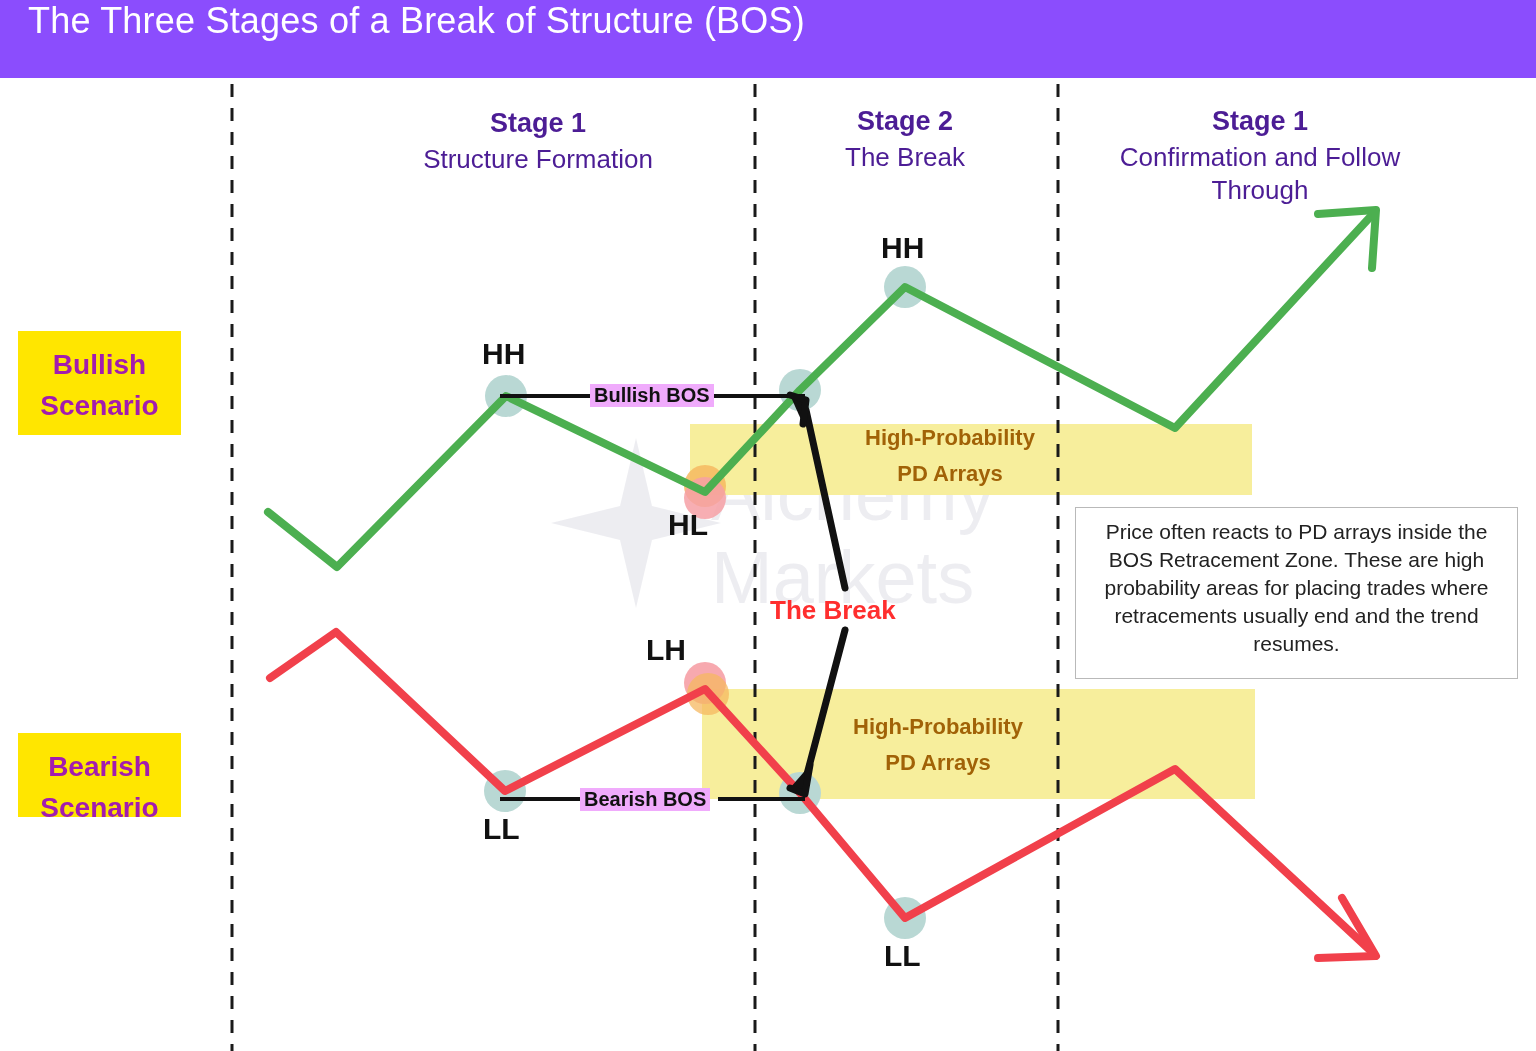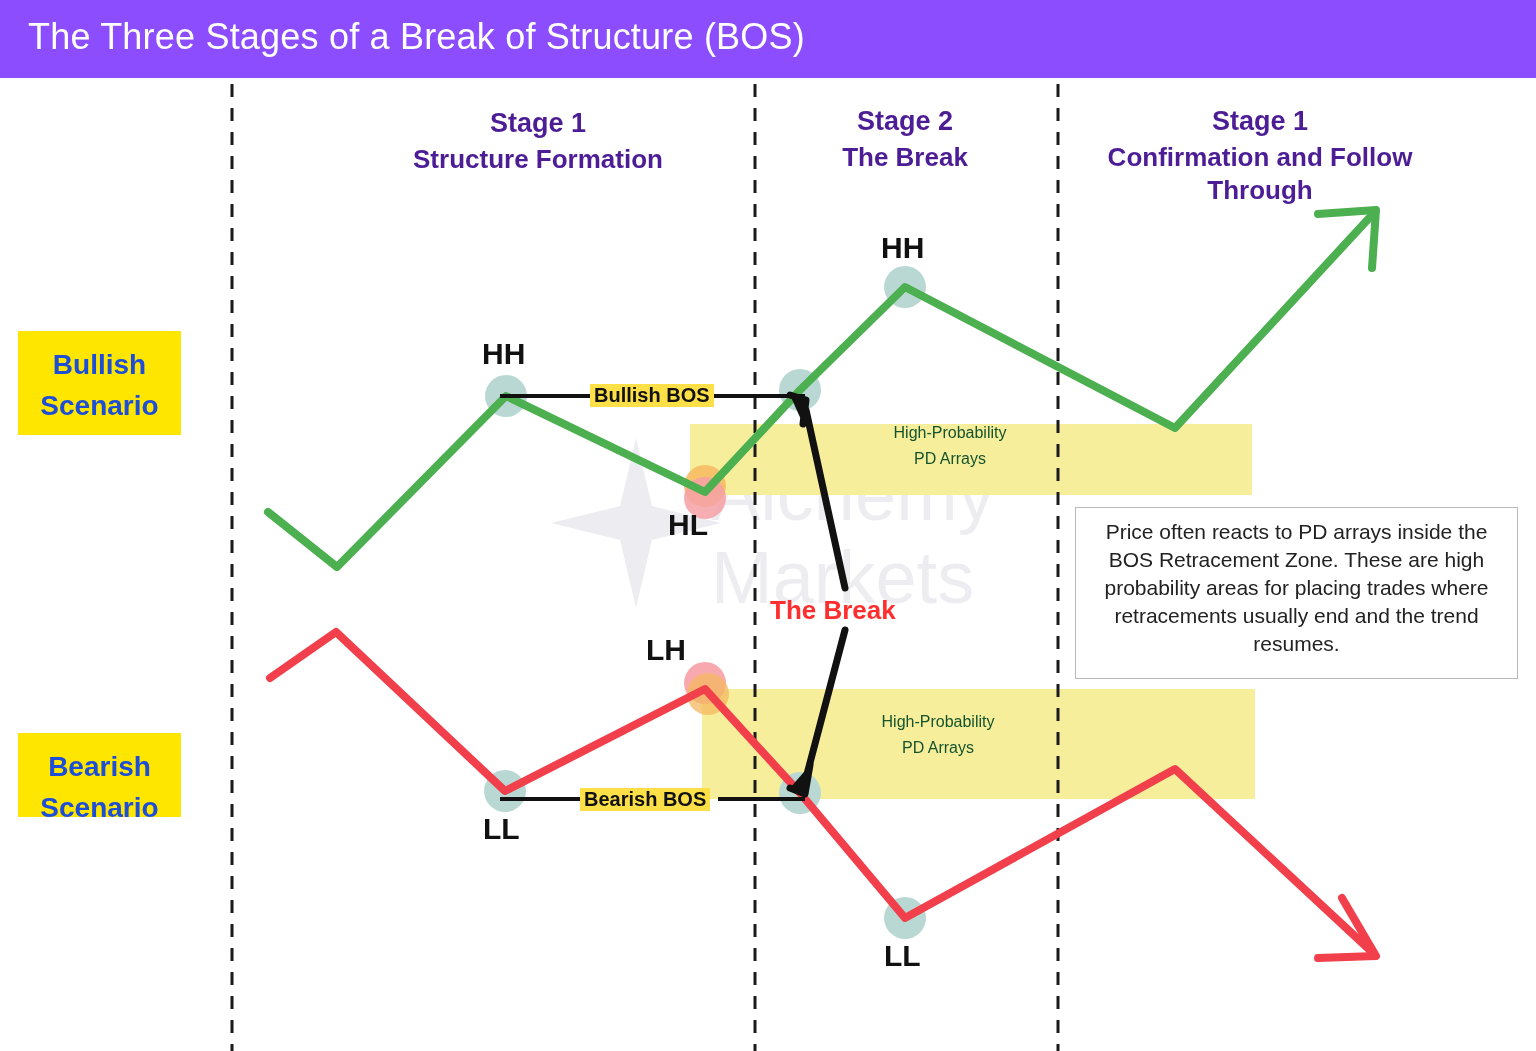--- a/index.html
+++ b/index.html
@@ -1,28 +1,28 @@
 <!DOCTYPE html>
 <html><head>
 <meta charset="utf-8">
 <style>
   html,body{margin:0;padding:0;background:#fff;}
   body{font-family:"Liberation Sans",sans-serif;}
   #page{position:relative;width:1536px;height:1051px;overflow:hidden;background:#fff;}
   #titlebar{position:absolute;left:0;top:0;width:1536px;height:78px;background:#8B4DFD;}
-  #titlebar .ttl{position:absolute;left:28px;top:16px;font-size:36px;color:#fff;letter-spacing:.2px;font-weight:400;}
+  #titlebar .ttl{position:absolute;left:28px;top:0;font-size:36px;color:#fff;letter-spacing:.2px;font-weight:400;}
   .stage-head{position:absolute;text-align:center;color:#4c1d95;}
   .stage-head .sname{font-size:27px;font-weight:bold;line-height:1.15;}
-  .stage-head .sdesc{font-size:26px;font-weight:700;line-height:1.25;margin-top:4px;}
-  .scenario-tag{position:absolute;background:#FFE600;color:#1d4ed8;font-weight:bold;font-size:28px;
+  .stage-head .sdesc{font-size:26px;font-weight:400;line-height:1.25;margin-top:4px;}
+  .scenario-tag{position:absolute;background:#FFE600;color:#a21caf;font-weight:bold;font-size:28px;
       text-align:center;line-height:1.45;padding:14px 16px;box-sizing:border-box;}
   .pdbox{position:absolute;background:#F7EE9C;}
-  .pdlabel{position:absolute;color:#14532d;font-weight:normal;font-size:16px;text-align:center;line-height:1.65;width:340px;}
+  .pdlabel{position:absolute;color:#a16207;font-weight:bold;font-size:22px;text-align:center;line-height:1.65;width:340px;}
   .node-lbl{position:absolute;font-weight:bold;font-size:30px;color:#111;}
-  .bos-lbl{position:absolute;font-weight:bold;font-size:20px;color:#111;background:#fde047;padding:0 4px;}
+  .bos-lbl{position:absolute;font-weight:bold;font-size:20px;color:#111;background:#f0abfc;padding:0 4px;}
   .break-lbl{position:absolute;font-weight:bold;font-size:26px;color:#FF2E2E;}
   #infobox{position:absolute;left:1075px;top:507px;width:443px;height:172px;border:1px solid #b9b9b9;
       background:#fff;box-sizing:border-box;padding:10px 12px;font-size:21px;line-height:1.33;color:#222;text-align:center;}
   svg{position:absolute;left:0;top:0;}
   #wm{position:absolute;left:516px;top:428px;width:500px;height:185px;opacity:.5;}
 </style>
 </head>
 <body>
 
 <div id="page">

